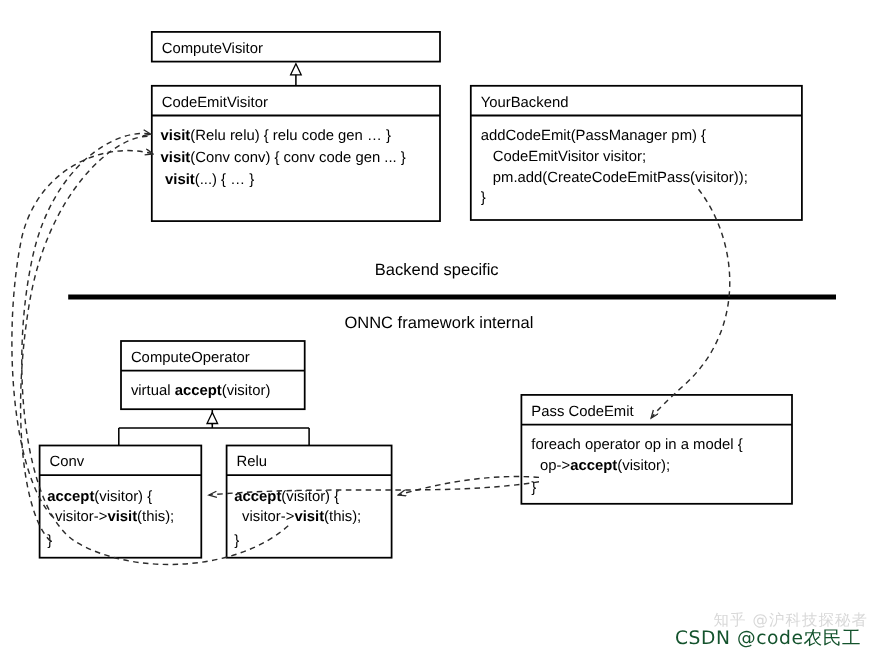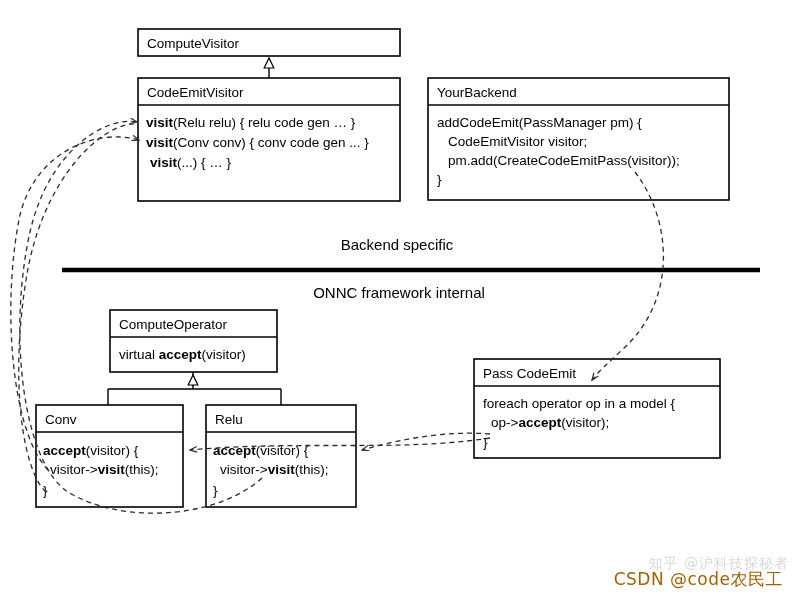--- a/index.html
+++ b/index.html
@@ -76,21 +76,21 @@
     white-space: nowrap;
     letter-spacing: 1px;
     user-select: none;
   }
   .watermark-csdn {
     position: absolute;
     right: 18px;
     bottom: 10px;
     font-family: "DejaVu Sans", sans-serif;
     font-size: 17px;
-    color: #a16207;
+    color: #14532d;
     white-space: nowrap;
     letter-spacing: 0.5px;
     user-select: none;
   }
 </style>
 </head>
 <body>
 
 <div id="diagram-root">
   <svg class="diagram" viewBox="0 0 801 601" xmlns="http://www.w3.org/2000/svg">

